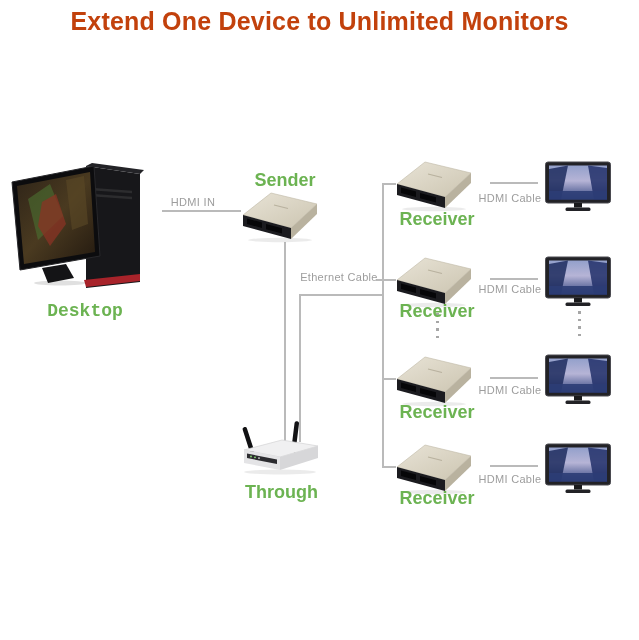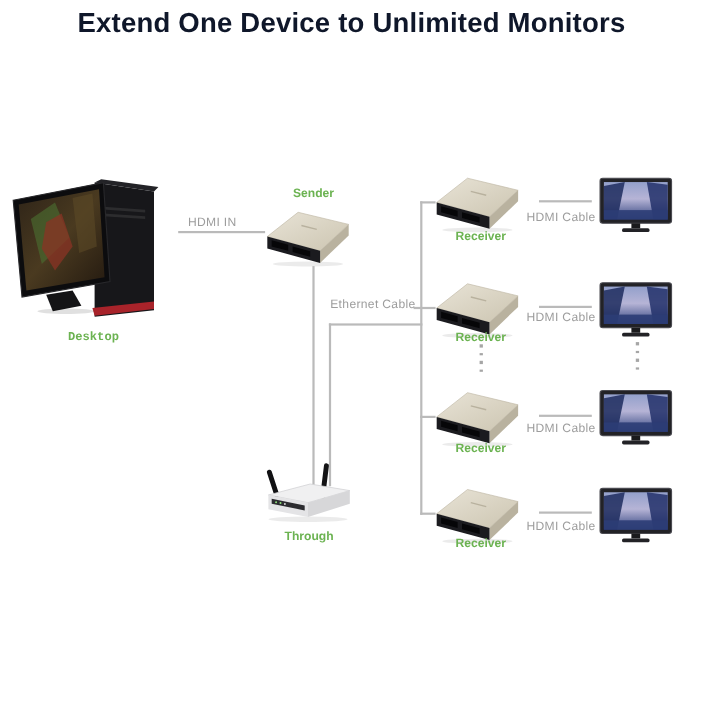--- a/index.html
+++ b/index.html
@@ -4,29 +4,29 @@
 <style>
   html,body{margin:0;padding:0;}
   body{
     width:639px;height:640px;background:#ffffff;position:relative;overflow:hidden;
     font-family:"Liberation Sans", sans-serif;
   }
   .canvas{position:absolute;inset:0;width:639px;height:640px;}
 
   .title{
     position:absolute;left:0;top:7px;width:639px;text-align:center;
-    font-size:25px;font-weight:bold;color:#0f172a;letter-spacing:0.2px;
+    font-size:25px;font-weight:bold;color:#c2410c;letter-spacing:0.2px;
   }
   .subtitle{
     position:absolute;left:0;top:57px;width:639px;text-align:center;
     font-size:17px;line-height:23px;color:#3f3f41;
   }
 
   .green-label{
-    position:absolute;text-align:center;font-size:11px;font-weight:600;color:#6cb352;
+    position:absolute;text-align:center;font-size:18px;font-weight:600;color:#6cb352;
   }
   .gray-label{
     position:absolute;text-align:center;font-size:11px;color:#9d9d9d;letter-spacing:0.3px;
   }
 
   .line{position:absolute;background:#bababa;}
 
   .dots{position:absolute;display:flex;flex-direction:column;gap:5px;}
   .dots span{width:2.5px;height:2.5px;background:#a6a6a6;display:block;}
 

